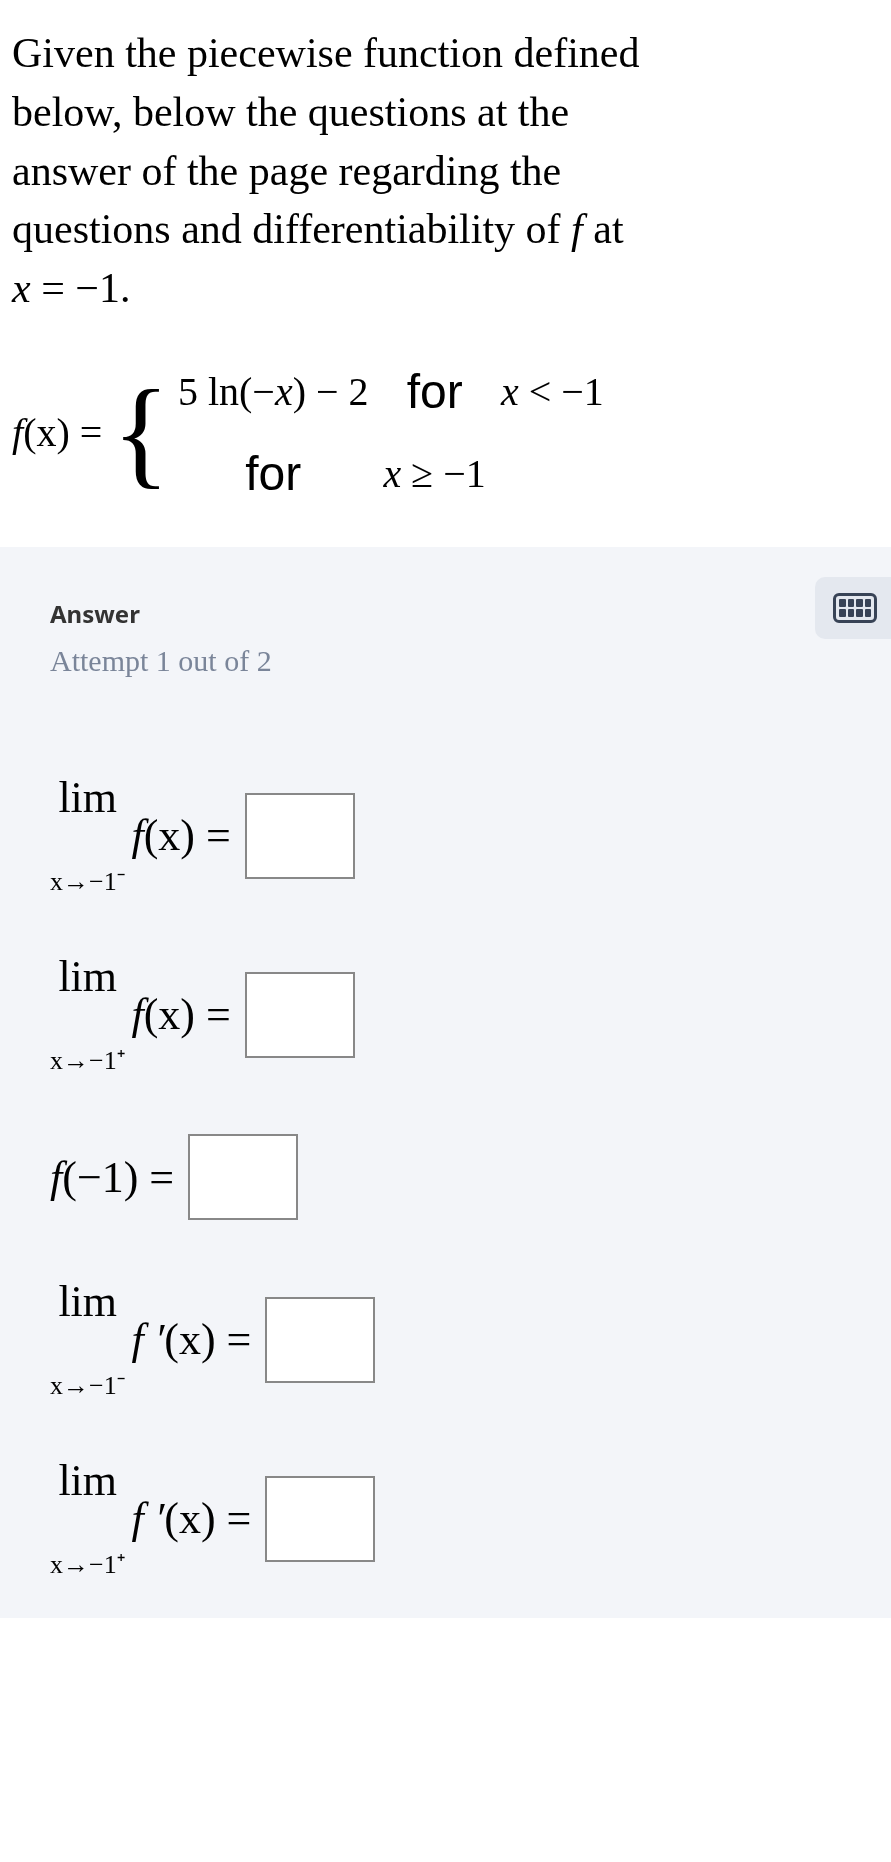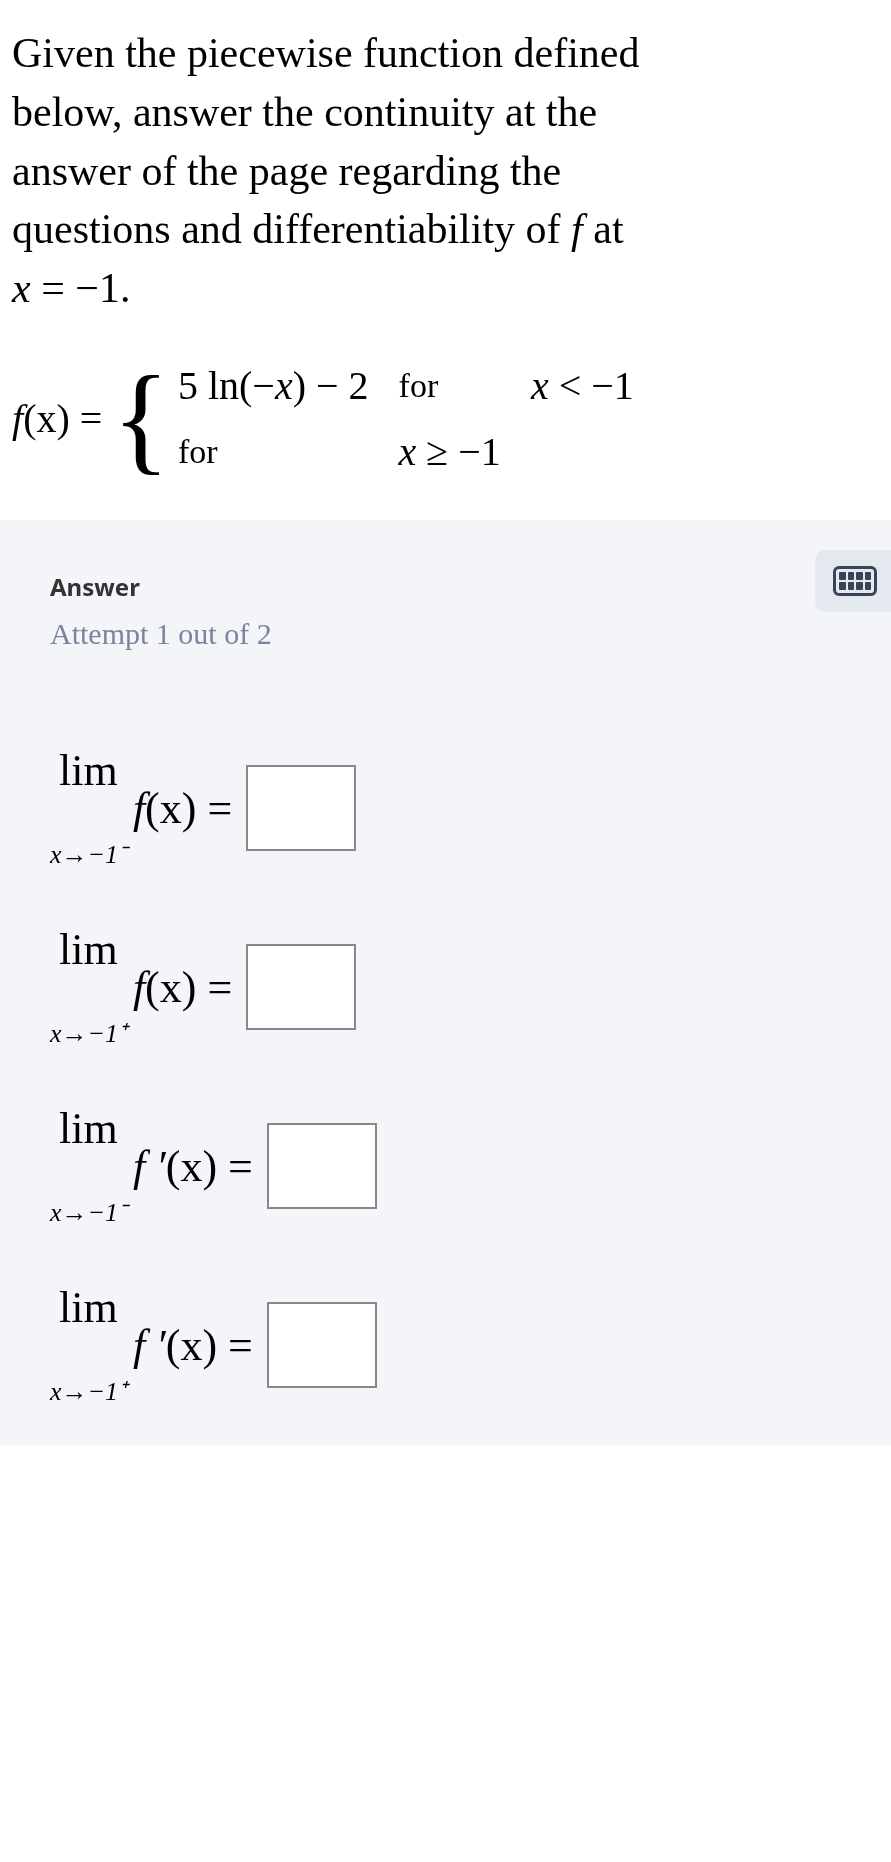--- a/index.html
+++ b/index.html
@@ -31,22 +31,23 @@
   line-height: 0.8;
   font-weight: 100;
   margin-right: 8px;
 }
 .piece-grid {
   display: grid;
   grid-template-columns: auto auto auto;
   column-gap: 30px;
   row-gap: 10px;
   align-items: center;
-}
-.piece-grid .for { font-family: Liberation Serif, serif; font-size: 34px; }
+  gap: 15px;
+}
+.piece-grid .for { font-family: Liberation Sans, sans-serif; font-size: 48px; text-align: center; }
 .answer-panel {
   background: #f3f5f9;
   padding: 50px 50px 40px 50px;
   position: relative;
 }
 .answer-heading {
   font-family: system-ui, -apple-system, sans-serif;
   font-weight: 700;
   font-size: 24px;
   color: #333;
@@ -67,21 +68,21 @@
 }
 .limit-block {
   display: inline-flex;
   flex-direction: column;
   align-items: center;
   line-height: 1;
   margin-right: 6px;
   gap: 47px;
 }
 .limit-top { font-size: 44px; }
-.limit-bottom { font-size: 26px; font-style: italic; margin-top: 2px; }
+.limit-bottom { font-size: 26px; margin-top: 2px; }
 .ans-box {
   border: 2px solid #888;
   background: #fff;
   width: 110px;
   height: 86px;
   margin-left: 14px;
 }
 .keypad-button {
   position: absolute;
   top: 30px;
@@ -106,21 +107,21 @@
 }
 .keypad-icon > div { background: #384356; border-radius: 1px; }
 .sup { font-size: 0.7em; vertical-align: super; }
 </style>
 </head>
 <body>
 
 <div class="question-area">
   <div class="question-text">
     <span>Given the piecewise function defined</span><br>
-    <span>below, answer the continuity at the</span><br>
+    <span>below, below the questions at the</span><br>
     <span>answer of the page regarding the</span><br>
     <span>questions and differentiability of </span><span class="math-italic">f</span><span> at</span><br>
     <span class="math-italic">x</span><span> = </span><span>−1.</span>
   </div>
 
   <div class="piecewise-block">
     <span class="fx-label">
       <span>f</span><span style="font-style:normal">(x) = </span>
     </span>
     <span class="brace">{</span>
@@ -173,20 +174,26 @@
     <span class="limit-block">
       <span class="limit-top">lim</span>
       <span class="limit-bottom">x→−1⁺</span>
     </span>
     <span>
       <span class="math-italic">f</span><span>(x) =</span>
     </span>
     <div class="ans-box"></div>
   </div>
 
+  <div class="math-row">
+    <span>
+      <span class="math-italic">f</span><span>(−1) =</span>
+    </span>
+    <div class="ans-box"></div>
+  </div>
 
   <div class="math-row">
     <span class="limit-block">
       <span class="limit-top">lim</span>
       <span class="limit-bottom">x→−1⁻</span>
     </span>
     <span>
       <span class="math-italic">f ′</span><span>(x) =</span>
     </span>
     <div class="ans-box"></div>

